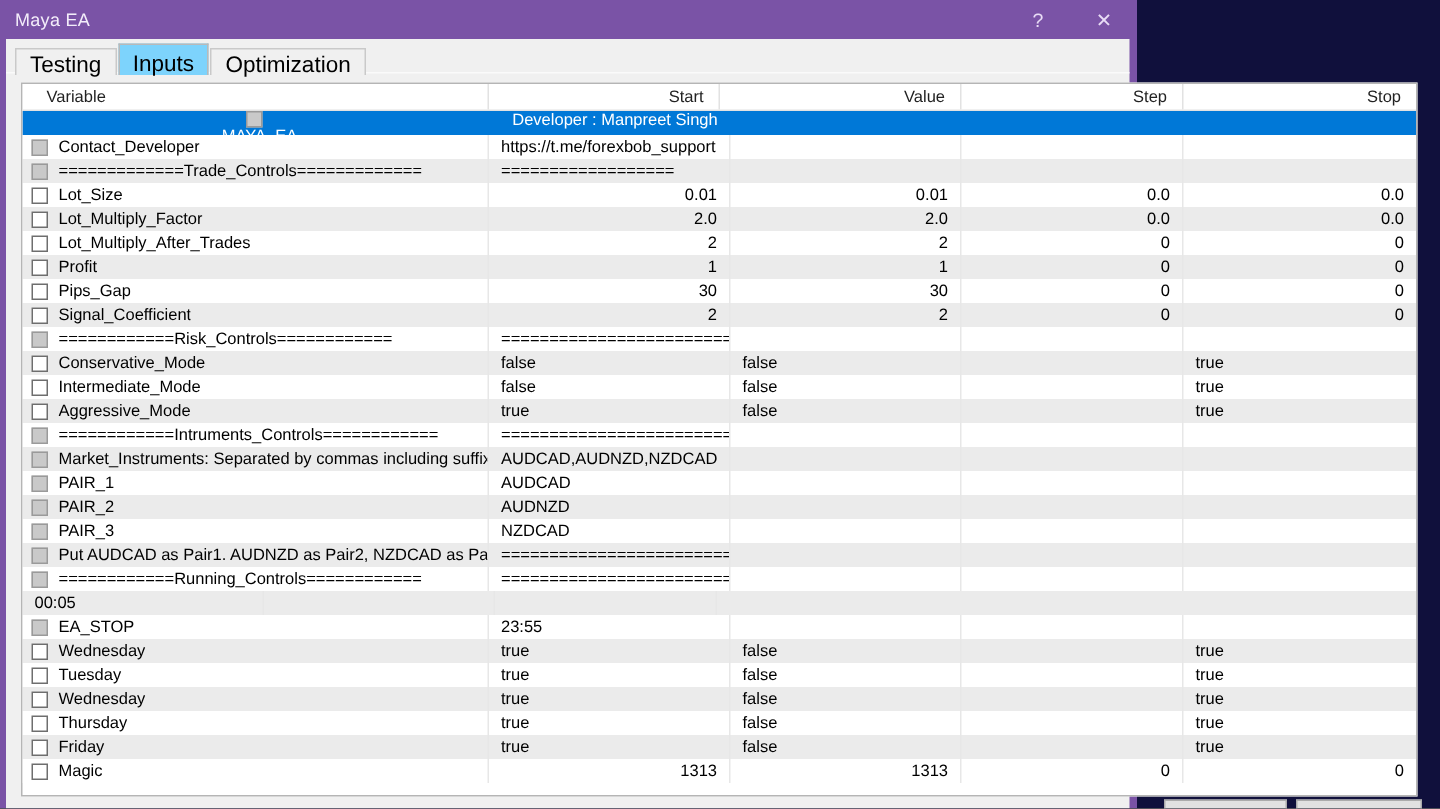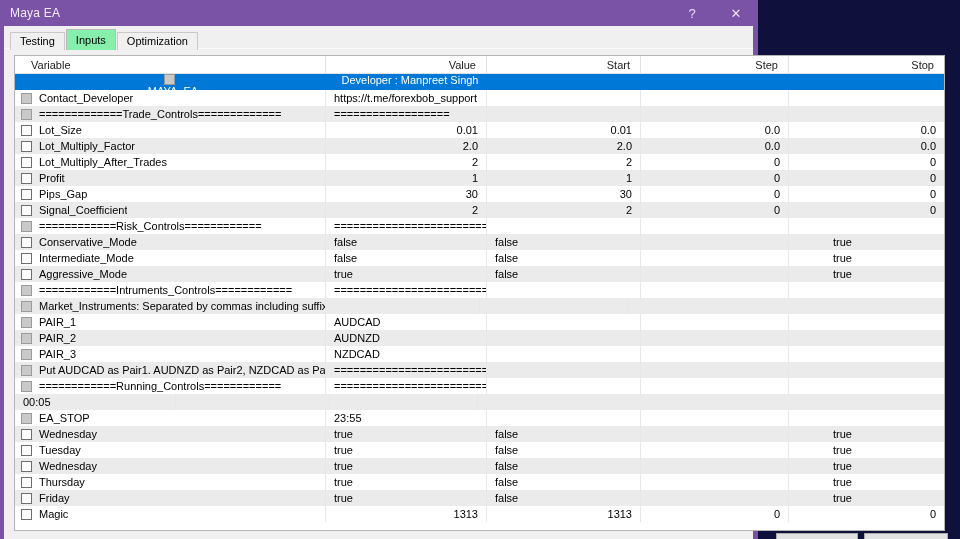--- a/index.html
+++ b/index.html
@@ -12,34 +12,34 @@
   }
   
   .window { position:absolute; left:0; top:0; width:758px; height:539px; background:#7a53a6; }
   .titlebar { height:26px; display:flex; align-items:center; }
   .titlebar .title { flex:1; padding-left:10px; font-size:12px; color:#f3edfa; letter-spacing:.2px; }
   .tb-btn { width:44px; height:26px; display:flex; align-items:center; justify-content:center;
             color:#e9ddf6; font-size:13px; cursor:default; }
   .body { position:absolute; left:4px; top:26px; right:5px; bottom:0; background:#f0f0f0; }
   
   .tabstrip { position:absolute; left:6px; top:2px; height:22px; display:flex; align-items:flex-end; z-index:2; }
-  .tab { height:18px; padding:2px 9px 0; font-size:11px; color:#000; background:#f0f0f0;
+  .tab { height:18px; padding:2px 9px 0; font-size:15px; color:#000; background:#f0f0f0;
          border:1px solid #c9c9c9; border-bottom:none; margin-right:1px; }
-  .tab.active { height:21px; padding-top:4px; background:#86efac; border-color:#b9b9b9; position:relative; }
+  .tab.active { height:21px; padding-top:4px; background:#7dd3fc; border-color:#b9b9b9; position:relative; }
   .tabline { position:absolute; left:0; right:0; top:22px; border-top:1px solid #fafafa; }
   
   .table { position:absolute; left:10px; top:29px; width:931px; height:476px;
            background:#fff; border:1px solid #b5b5b5; overflow:hidden; }
   .hdr { display:flex; height:18px; background:#fff; border-bottom:1px solid #e2e2e2; }
   .hcell { font-size:11px; color:#222; display:flex; align-items:center;
            border-right:1px solid #e2e2e2; overflow:hidden; white-space:nowrap; }
   .hcell:last-child { border-right:none; }
   .hcell.hl { padding-left:16px;text-align:right; }
   .hcell.hr { justify-content:flex-end; padding-right:10px; }
-  .c0 { width:311px; } .c1 { width:161px; } .c2 { width:154px; } .c3 { width:148px; } .c4 { width:157px; flex:1;margin-left:36px; }
+  .c0 { width:311px; } .c1 { width:161px; } .c2 { width:154px; } .c3 { width:148px; } .c4 { width:157px; flex:1; }
   .row { display:flex; height:16px; background:#fff; }
   .row.alt { background:#ebebeb; }
   .row.selected { background:#0078d7; }
   .row.selected .cell, .row.selected .varlabel { color:#fff;flex-direction:column; }
   .cell { font-size:11px; color:#000; display:flex; align-items:center;
           border-right:1px solid #e7e7e7; overflow:hidden; white-space:nowrap; }
   .cell:last-child { border-right:none; }
   .row.selected .cell { border-right-color:transparent; }
   .cell.left { padding-left:8px; }
   .cell.right { justify-content:flex-end; padding-right:8px; }
@@ -67,22 +67,22 @@
       <div class="tabline"></div>
       <div class="tabstrip">
         <div class="tab">Testing</div>
         <div class="tab active">Inputs</div>
         <div class="tab">Optimization</div>
       </div>
 
       <div class="table">
         <div class="hdr">
           <div class="hcell hl c0">Variable</div>
+          <div class="hcell hr c2">Start</div>
           <div class="hcell hr c1">Value</div>
-          <div class="hcell hr c2">Start</div>
           <div class="hcell hr c3">Step</div>
           <div class="hcell hr c4">Stop</div>
         </div>
         <div>
             <div class="row selected">
     <div class="cell var c0">
       <span class="checkbox locked"></span>
       <span class="varlabel">MAYA_EA</span>
     </div>
     <div class="cell val c1 left">Developer : Manpreet Singh</div>
@@ -218,20 +218,21 @@
     <div class="cell val c1 left">==========================</div>
     <div class="cell val c2 left"></div>
     <div class="cell val c3 left"></div>
     <div class="cell val c4 left"></div>
   </div>
             <div class="row alt">
     <div class="cell var c0">
       <span class="checkbox locked"></span>
       <span class="varlabel">Market_Instruments: Separated by commas including suffix if any</span>
     </div>
+    <div class="cell val c1 left">AUDCAD,AUDNZD,NZDCAD</div>
     <div class="cell val c2 left"></div>
     <div class="cell val c3 left"></div>
     <div class="cell val c4 left"></div>
   </div>
             <div class="row">
     <div class="cell var c0">
       <span class="checkbox locked"></span>
       <span class="varlabel">PAIR_1</span>
     </div>
     <div class="cell val c1 left">AUDCAD</div>

